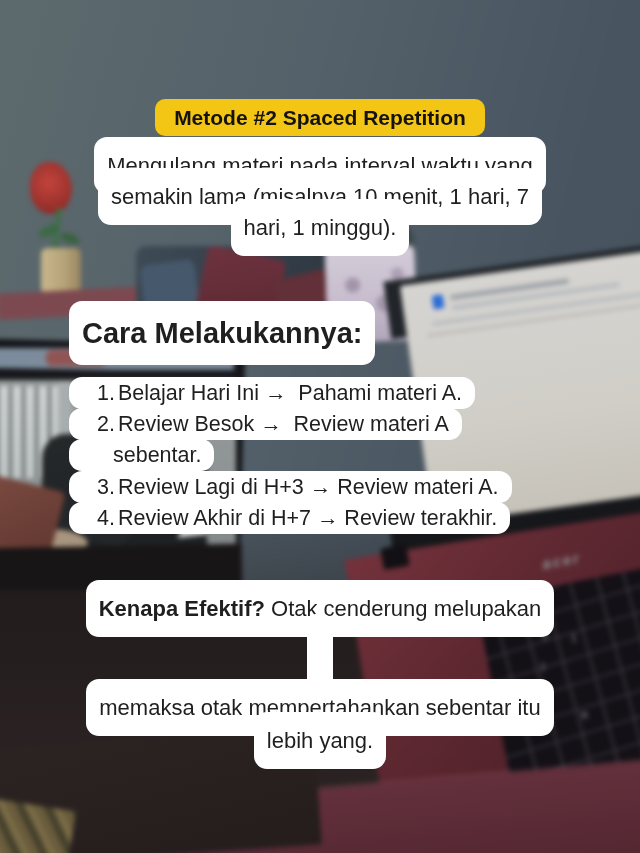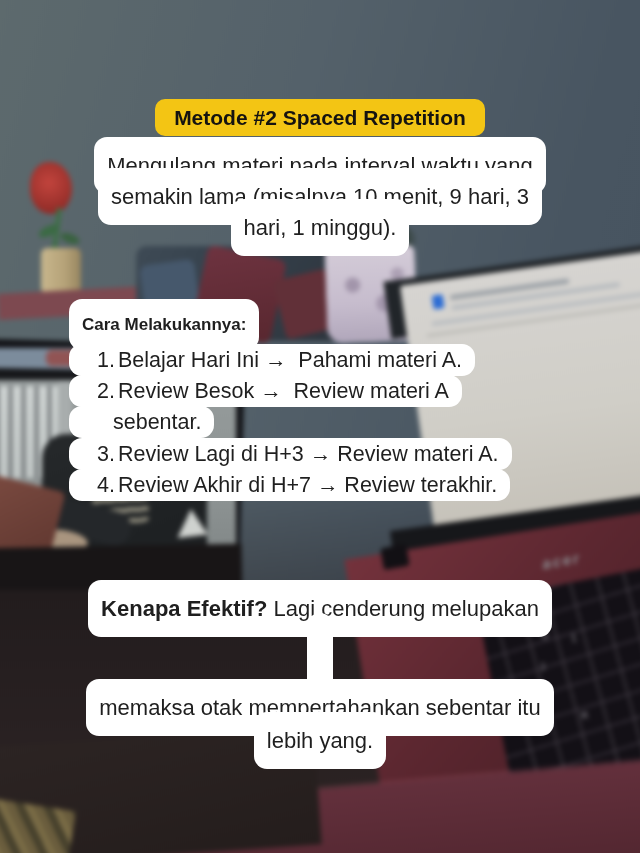--- a/index.html
+++ b/index.html
@@ -110,21 +110,21 @@
     display:inline-block; background:var(--yellow,#F3C514); color:#151310;
     font-weight:bold; font-size:21px; line-height:1.1; padding:7px 19px; border-radius:10px;
   }
   .pill {
     background:#fff; color:#1f1f1f;
     padding:16px 13px; border-radius:13px;
     -webkit-box-decoration-break:clone; box-decoration-break:clone;
   }
   .subtitle-block { top:150px; font-size:22px; line-height:1.42; }
   .howto { left:69px; top:312px; right:auto; text-align:left; }
-  .howto-heading { font-size:17px; font-weight:bold; line-height:1.5; margin-bottom:7px; }
+  .howto-heading { font-size:29px; font-weight:bold; line-height:1.5; margin-bottom:22px; }
   .howto-list { font-size:21.5px; line-height:1.46; }
   .pill-list { padding:4px 13px 4px 28px; }
   .ng { display:inline-block; width:3px; }
   .sp { display:inline-block; width:16px; }
   .why-block { top:592px; font-size:22px; line-height:1.5; }
   .b { font-weight:bold;margin-top:16px; }
   .titlewrap { top:99px; }
 </style>
 </head>
 <body>
@@ -189,29 +189,29 @@
     <div class="abs maroon-lid"></div>
     <div class="abs desk-bottom-left"></div>
     <div class="abs khaki-corner"></div>
   </div>
 
   <div class="txt titlewrap center">
     <span class="title-pill">Metode #2 Spaced Repetition</span>
   </div>
 
   <div class="txt subtitle-block center">
-    <span class="pill"><span>Mengulang materi pada interval waktu yang</span><br><span>semakin lama (misalnya 10 menit, 9 hari, 3</span><br><span>hari, 1 minggu).</span></span>
+    <span class="pill"><span>Mengulang materi pada interval waktu yang</span><br><span>semakin lama (misalnya 10 menit, 1 hari, 7</span><br><span>hari, 1 minggu).</span></span>
   </div>
 
   <div class="txt howto">
     <div class="howto-heading">
       <span class="pill">Cara Melakukannya:</span>
     </div>
     <div class="howto-list">
       <span class="pill pill-list"><span>1.</span><span class="ng"></span><span>Belajar Hari Ini →&nbsp; Pahami materi A.</span><br><span>2.</span><span class="ng"></span><span>Review Besok →&nbsp; Review materi A</span><br><span class="sp"></span><span>sebentar.</span><br><span>3.</span><span class="ng"></span><span>Review Lagi di H+3 → Review materi A.</span><br><span>4.</span><span class="ng"></span><span>Review Akhir di H+7 → Review terakhir.</span></span>
     </div>
   </div>
 
   <div class="txt why-block center">
-    <span class="pill"><span class="b">Kenapa Efektif?</span><span> Lagi cenderung melupakan</span><br><br><br><span>memaksa otak mempertahankan sebentar itu</span><br><span>lebih yang.</span></span>
+    <span class="pill"><span class="b">Kenapa Efektif?</span><span> Otak cenderung melupakan</span><br><br><br><span>memaksa otak mempertahankan sebentar itu</span><br><span>lebih yang.</span></span>
   </div>
 
 </div>
 
 </body></html>

